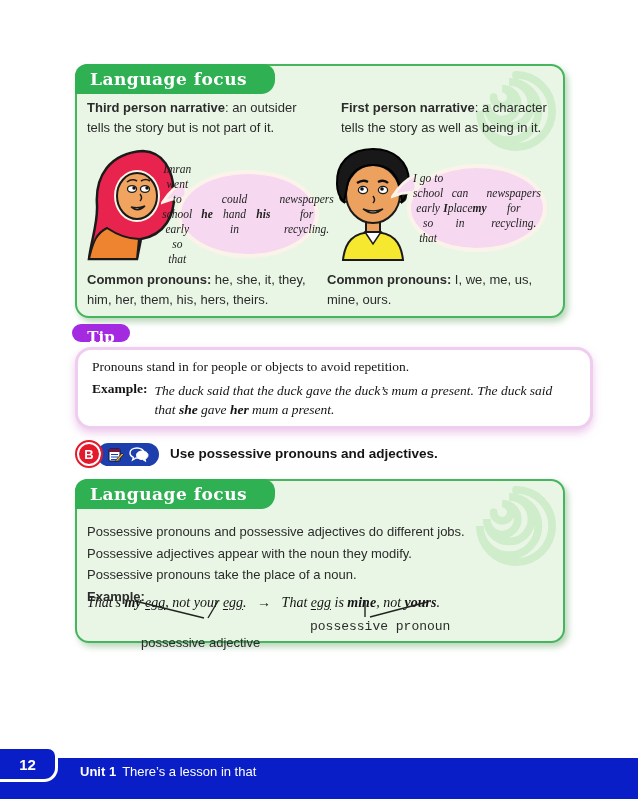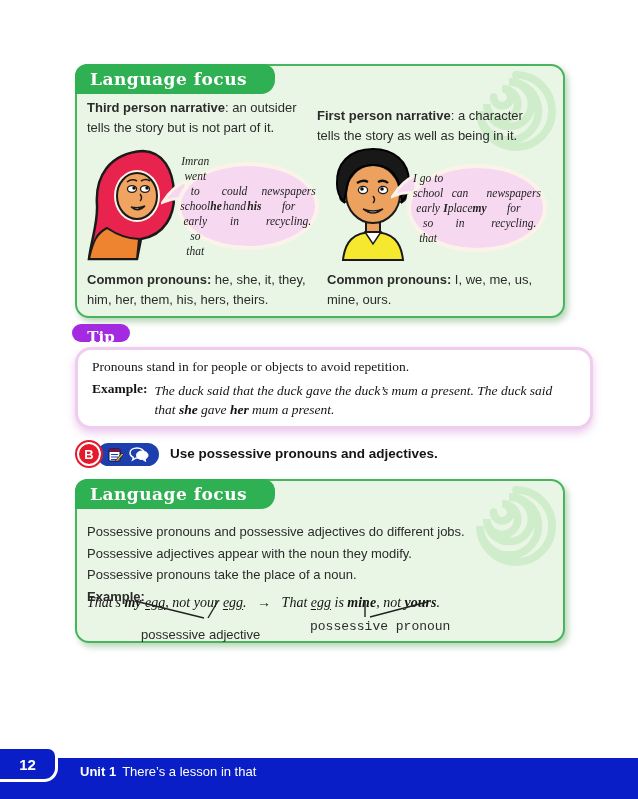--- a/index.html
+++ b/index.html
@@ -48,21 +48,21 @@
            display:flex;align-items:center;justify-content:center;z-index:3;}
   .capsule{position:absolute;left:97px;top:443px;width:62px;height:23px;background:#1d3fae;border-radius:12px;
            display:flex;align-items:center;justify-content:center;gap:5px;z-index:2;}
   .instruction{position:absolute;left:170px;top:446px;font-weight:bold;font-size:13.5px;color:#141414;}
 
   
   .lf2-line{position:relative;}
   .example-label{font-weight:bold;}
   .eg-sentence{position:absolute;left:10px;top:112px;width:470px;font-size:14px;}
   .eg-labels{position:absolute;top:138px;left:0;width:486px;font-size:13px;color:#2b2b2b;}
-  .eg-label-left{position:absolute;left:64px;top:8px;}
+  .eg-label-left{position:absolute;left:64px;top:16px;}
   .eg-label-right{position:absolute;left:233px;top:0;font-family:Liberation Mono, monospace;}
   .connectors{position:absolute;left:0;top:118px;width:486px;height:22px;z-index:1;}
 
   
   .footer-bar{position:absolute;left:0;top:758px;width:638px;height:41px;background:#0a1ec8;}
   .page-tab{position:absolute;left:0;top:746px;width:55px;height:30px;background:#0a1ec8;border:3px solid #fff;
             border-left:none;border-radius:0 10px 14px 0;z-index:2;display:flex;align-items:center;
             justify-content:center;color:#fff;font-weight:bold;font-size:15px;}
   .unit-line{position:absolute;left:80px;top:764px;color:#fff;font-size:13px;z-index:2;}
   .unit-label{font-weight:bold;margin-right:6px;margin-top:32px;}
@@ -72,41 +72,41 @@
 
 <div class="page">
 
   <div class="lf-box" id="lf1">
     <div class="lf-tab">Language focus</div>
     <svg class="swirl" viewBox="0 0 100 100">
       <path d="M50 8 a42 42 0 1 1 -42 42 a34 34 0 1 0 34 -34 a26 26 0 1 1 -26 26 a18 18 0 1 0 18 -18 a10 10 0 1 1 -10 10" fill="none" stroke="#cfeccb" stroke-width="9" stroke-linecap="round"></path>
     </svg>
 
     <div class="col bodytext" style="left:10px;top:32px;width:235px;"><span class="b">Third person narrative</span><span>: an outsider tells the story but is not part of it.</span></div>
-    <div class="col bodytext" style="left:240px;top:32px;width:228px;margin-top:8px;"><span class="b">First person narrative</span><span>: a character tells the story as well as being in it.</span></div>
+    <div class="col bodytext" style="left:264px;top:32px;width:228px;"><span class="b">First person narrative</span><span>: a character tells the story as well as being in it.</span></div>
 
     <svg class="char" style="left:8px;top:80px;width:104px;height:116px;" viewBox="0 0 104 116">
       <path d="M58 5 C24 7 10 31 12 59 C13 77 6 95 4 113 L52 113 L56 93 C80 89 90 69 89 47 C88 23 78 6 58 5 Z" fill="#e8234e" stroke="#1a1a1a" stroke-width="2.5"></path>
       <path d="M4 113 C8 95 12 87 22 82 C34 90 44 93 54 93 L52 113 Z" fill="#ef8430" stroke="#1a1a1a" stroke-width="2"></path>
       <ellipse cx="52" cy="50" rx="23" ry="26" fill="#fdf6e8"></ellipse>
       <ellipse cx="52" cy="50" rx="20" ry="23" fill="#f0a45f" stroke="#1a1a1a" stroke-width="2"></ellipse>
       <ellipse cx="47" cy="43" rx="4.5" ry="3.4" fill="#fff" stroke="#1a1a1a" stroke-width="1.3"></ellipse>
       <ellipse cx="60" cy="43" rx="4.5" ry="3.4" fill="#fff" stroke="#1a1a1a" stroke-width="1.3"></ellipse>
       <circle cx="49" cy="42" r="1.7" fill="#111"></circle>
       <circle cx="62" cy="42" r="1.7" fill="#111"></circle>
       <path d="M42 36 q5 -4 10 -1" fill="none" stroke="#1a1a1a" stroke-width="1.6"></path>
       <path d="M56 35 q5 -3 9 0" fill="none" stroke="#1a1a1a" stroke-width="1.6"></path>
       <path d="M55 48 q3 4 0 7" fill="none" stroke="#1a1a1a" stroke-width="1.4"></path>
       <path d="M46 61 q7 6 14 -1 q-7 3 -14 1 Z" fill="#fff" stroke="#1a1a1a" stroke-width="1.4"></path>
     </svg>
 
     <svg class="tail" style="left:84px;top:110px;width:26px;height:30px;" viewBox="0 0 26 30">
       <path d="M25 5 C14 10 8 16 2 26 C12 22 18 22 25 23 Z" fill="#f6d9f1" stroke="#fbf3e9" stroke-width="3"></path>
     </svg>
-    <div class="bubble" style="left:100px;top:96px;width:142px;height:88px;">
+    <div class="bubble" style="left:100px;top:104px;width:142px;height:88px;gap:9px;">
         <span>Imran went to school early so that </span>
         <span class="b">he</span>
         <span> could hand in </span>
         <span class="b">his</span>
         <span> newspapers for recycling.</span>
       </div>
 
     <svg class="char" style="left:246px;top:80px;width:100px;height:116px;" viewBox="0 0 100 116">
       <path d="M20 114 C22 96 30 86 50 86 C70 86 78 96 80 114 Z" fill="#f6e82e" stroke="#1a1a1a" stroke-width="2"></path>
       <path d="M42 86 L50 98 L58 86 Z" fill="#fff" stroke="#1a1a1a" stroke-width="1.5"></path>

